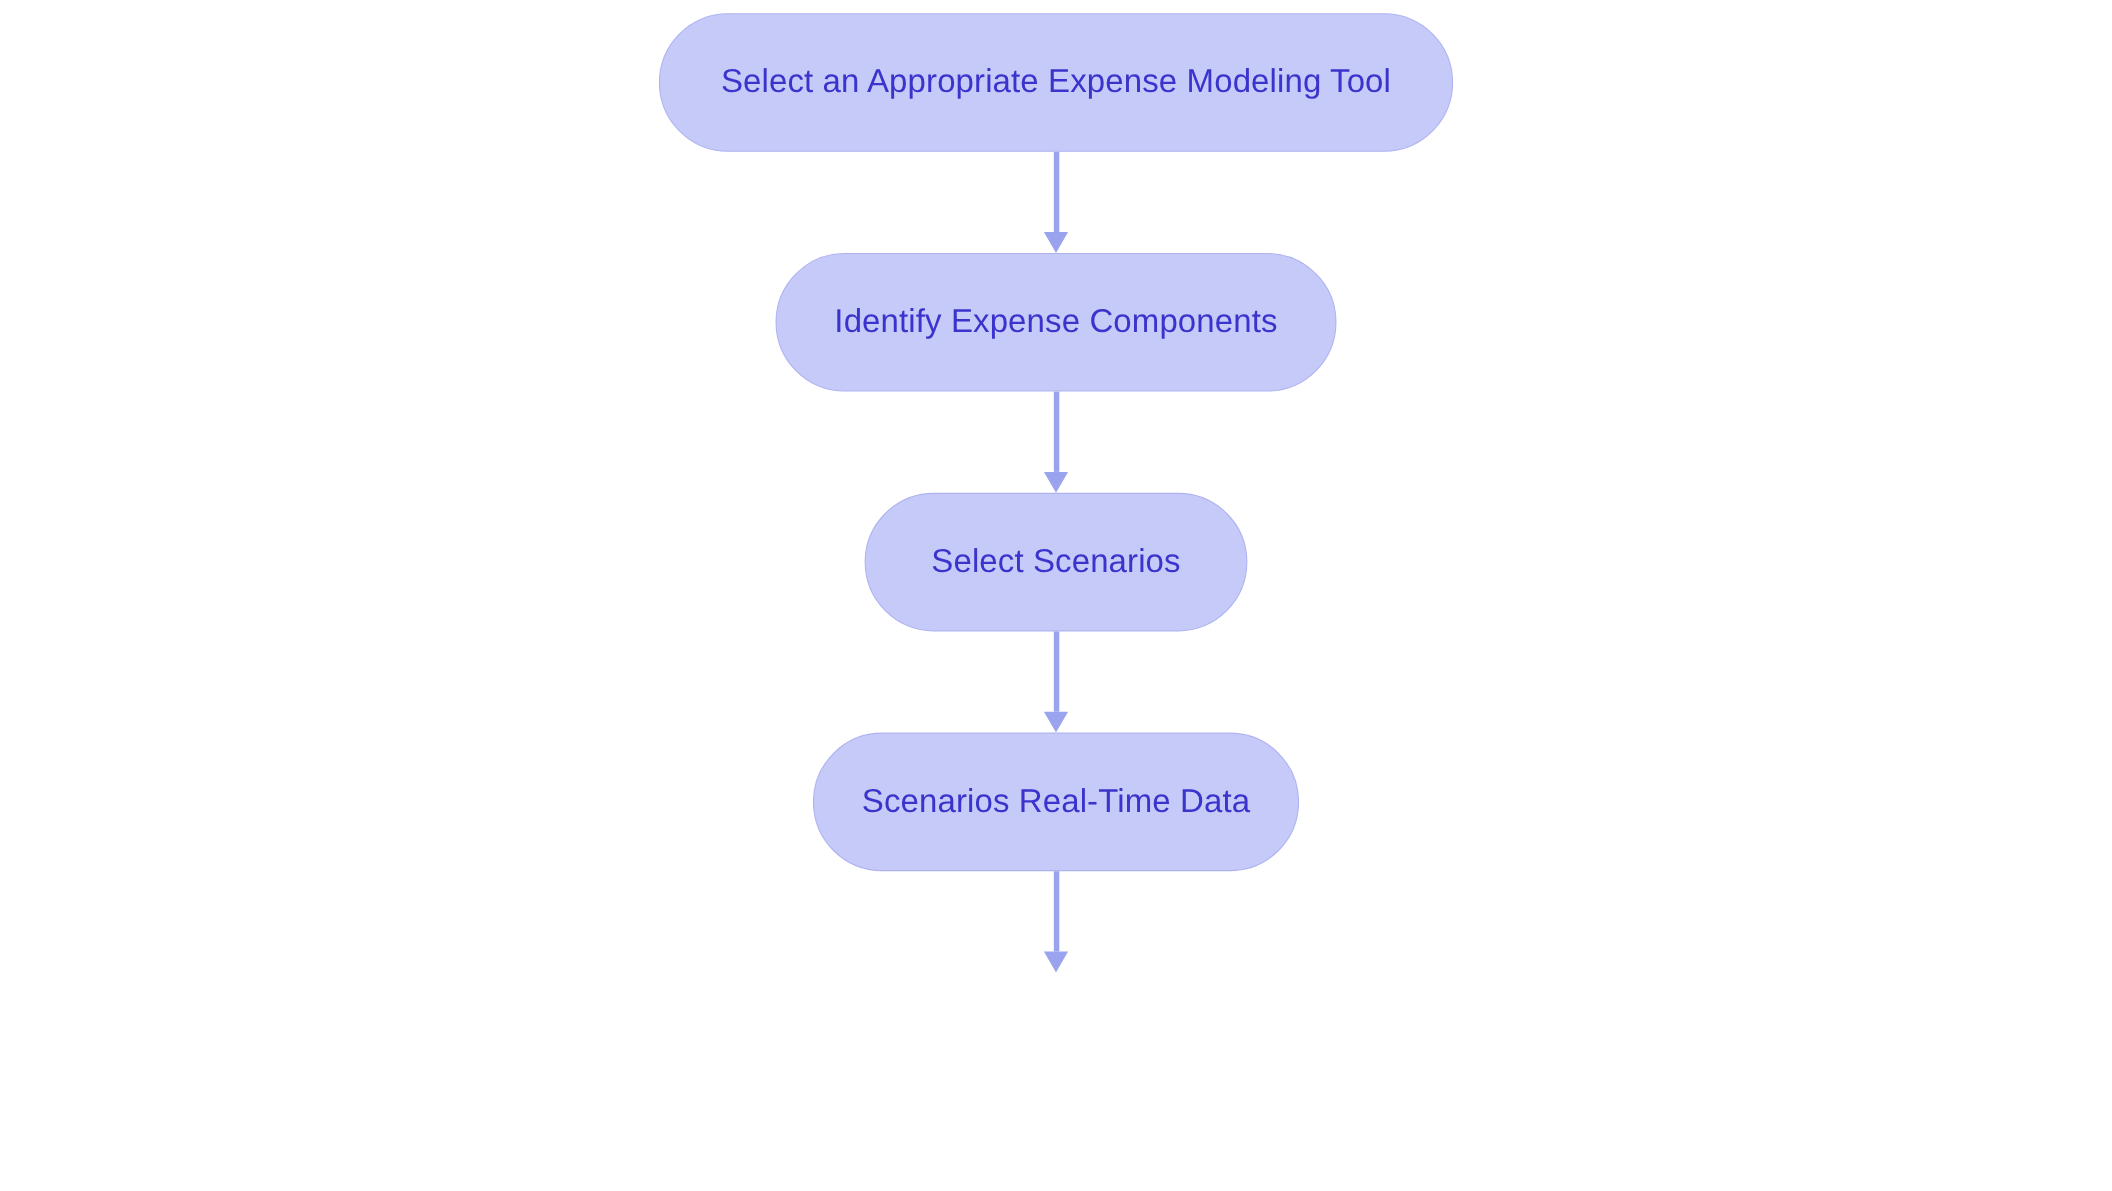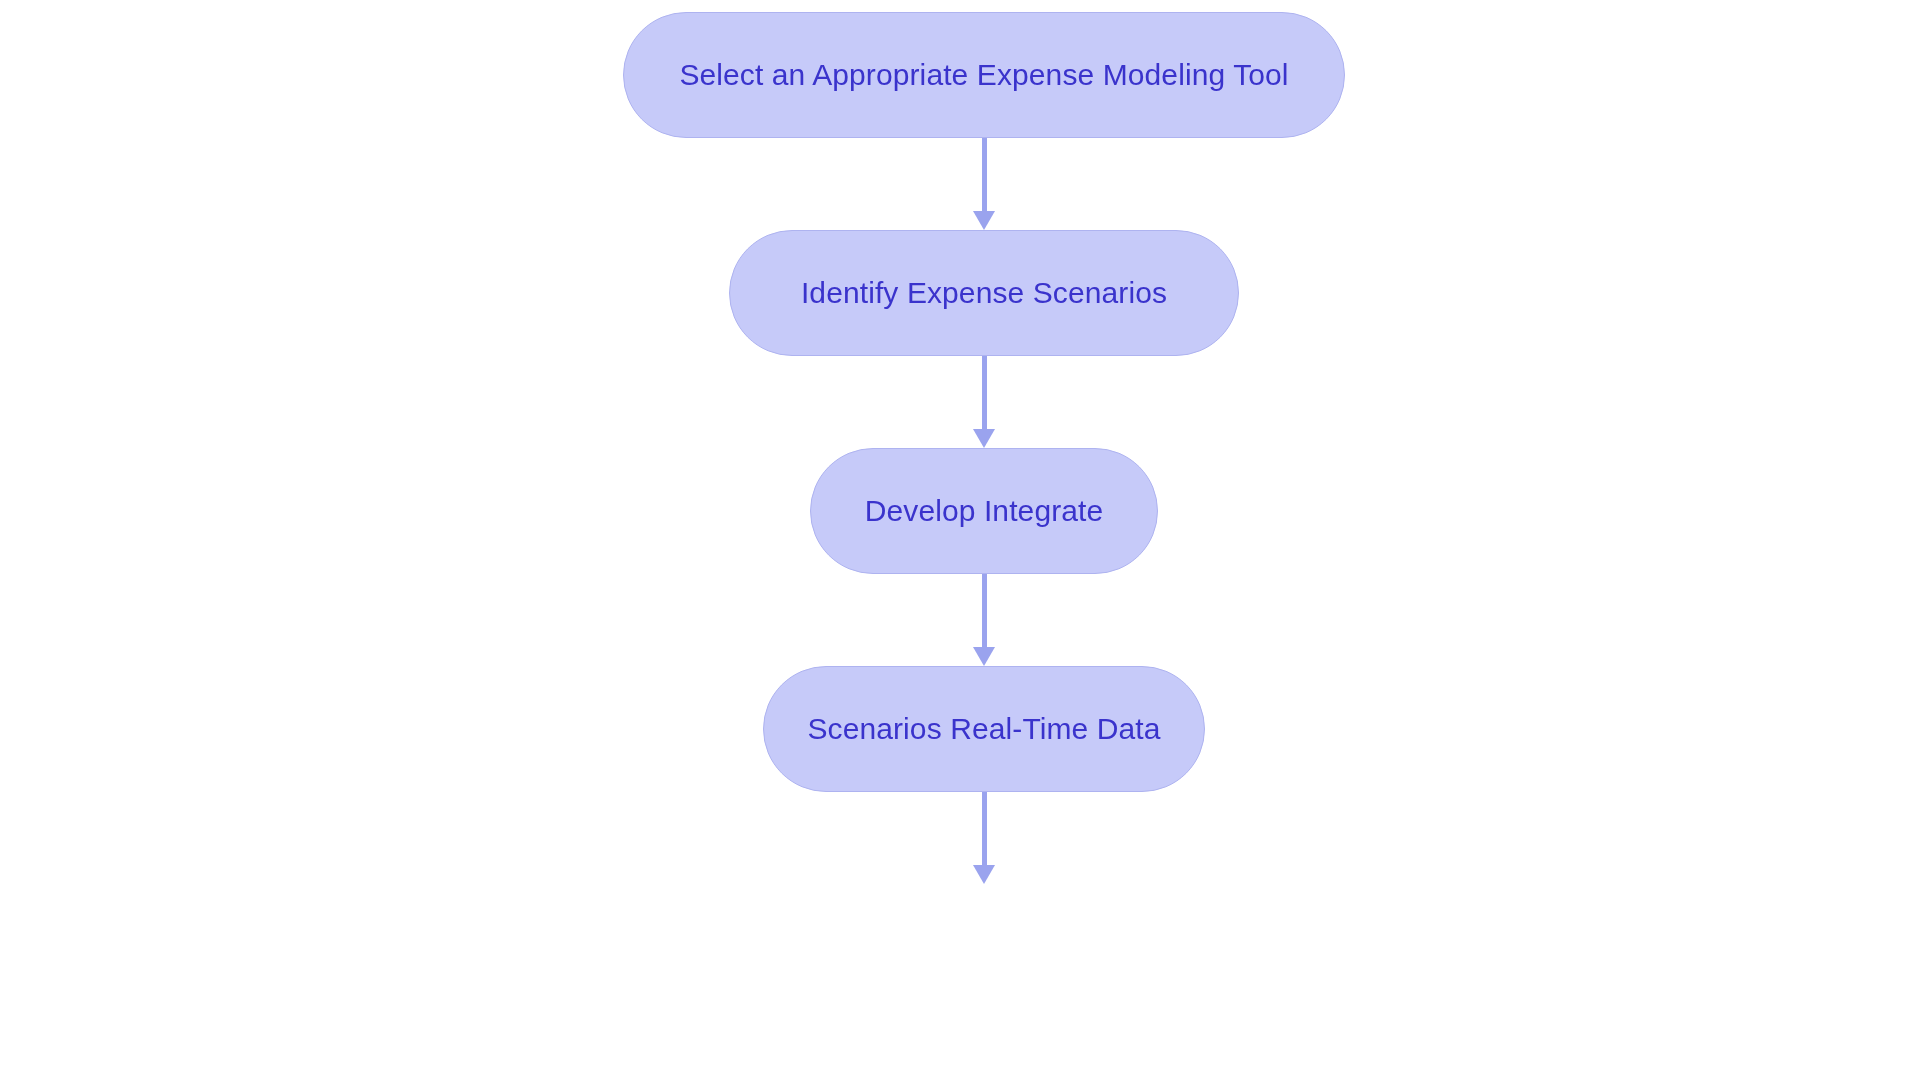--- a/index.html
+++ b/index.html
@@ -12,21 +12,20 @@
     height: 1083px;
     overflow: hidden;
     font-family: "Liberation Sans", "DejaVu Sans", sans-serif;
   }
 
   #flow-root {
     position: relative;
     width: 1864px;
     height: 1083px;
     background: #ffffff;
-    margin-left: 24px;
   }
 
   
   #flow-canvas {
     position: absolute;
     left: 0;
     top: 0;
     width: 1920px;
     height: 1083px;
     display: flex;
@@ -99,30 +98,30 @@
     <div class="flow-node w-n0">
       <span class="flow-node-label">Select an Appropriate Expense Modeling Tool</span>
     </div>
 
     <div class="flow-connector">
       <div class="stem"></div>
       <div class="head"></div>
     </div>
 
     <div class="flow-node w-n1">
-      <span class="flow-node-label">Identify Expense Scenarios</span>
+      <span class="flow-node-label">Identify Expense Components</span>
     </div>
 
     <div class="flow-connector">
       <div class="stem"></div>
       <div class="head"></div>
     </div>
 
     <div class="flow-node w-n2">
-      <span class="flow-node-label">Develop Integrate</span>
+      <span class="flow-node-label">Select Scenarios</span>
     </div>
 
     <div class="flow-connector">
       <div class="stem"></div>
       <div class="head"></div>
     </div>
 
     <div class="flow-node w-n3">
       <span class="flow-node-label">Scenarios Real-Time Data</span>
     </div>

